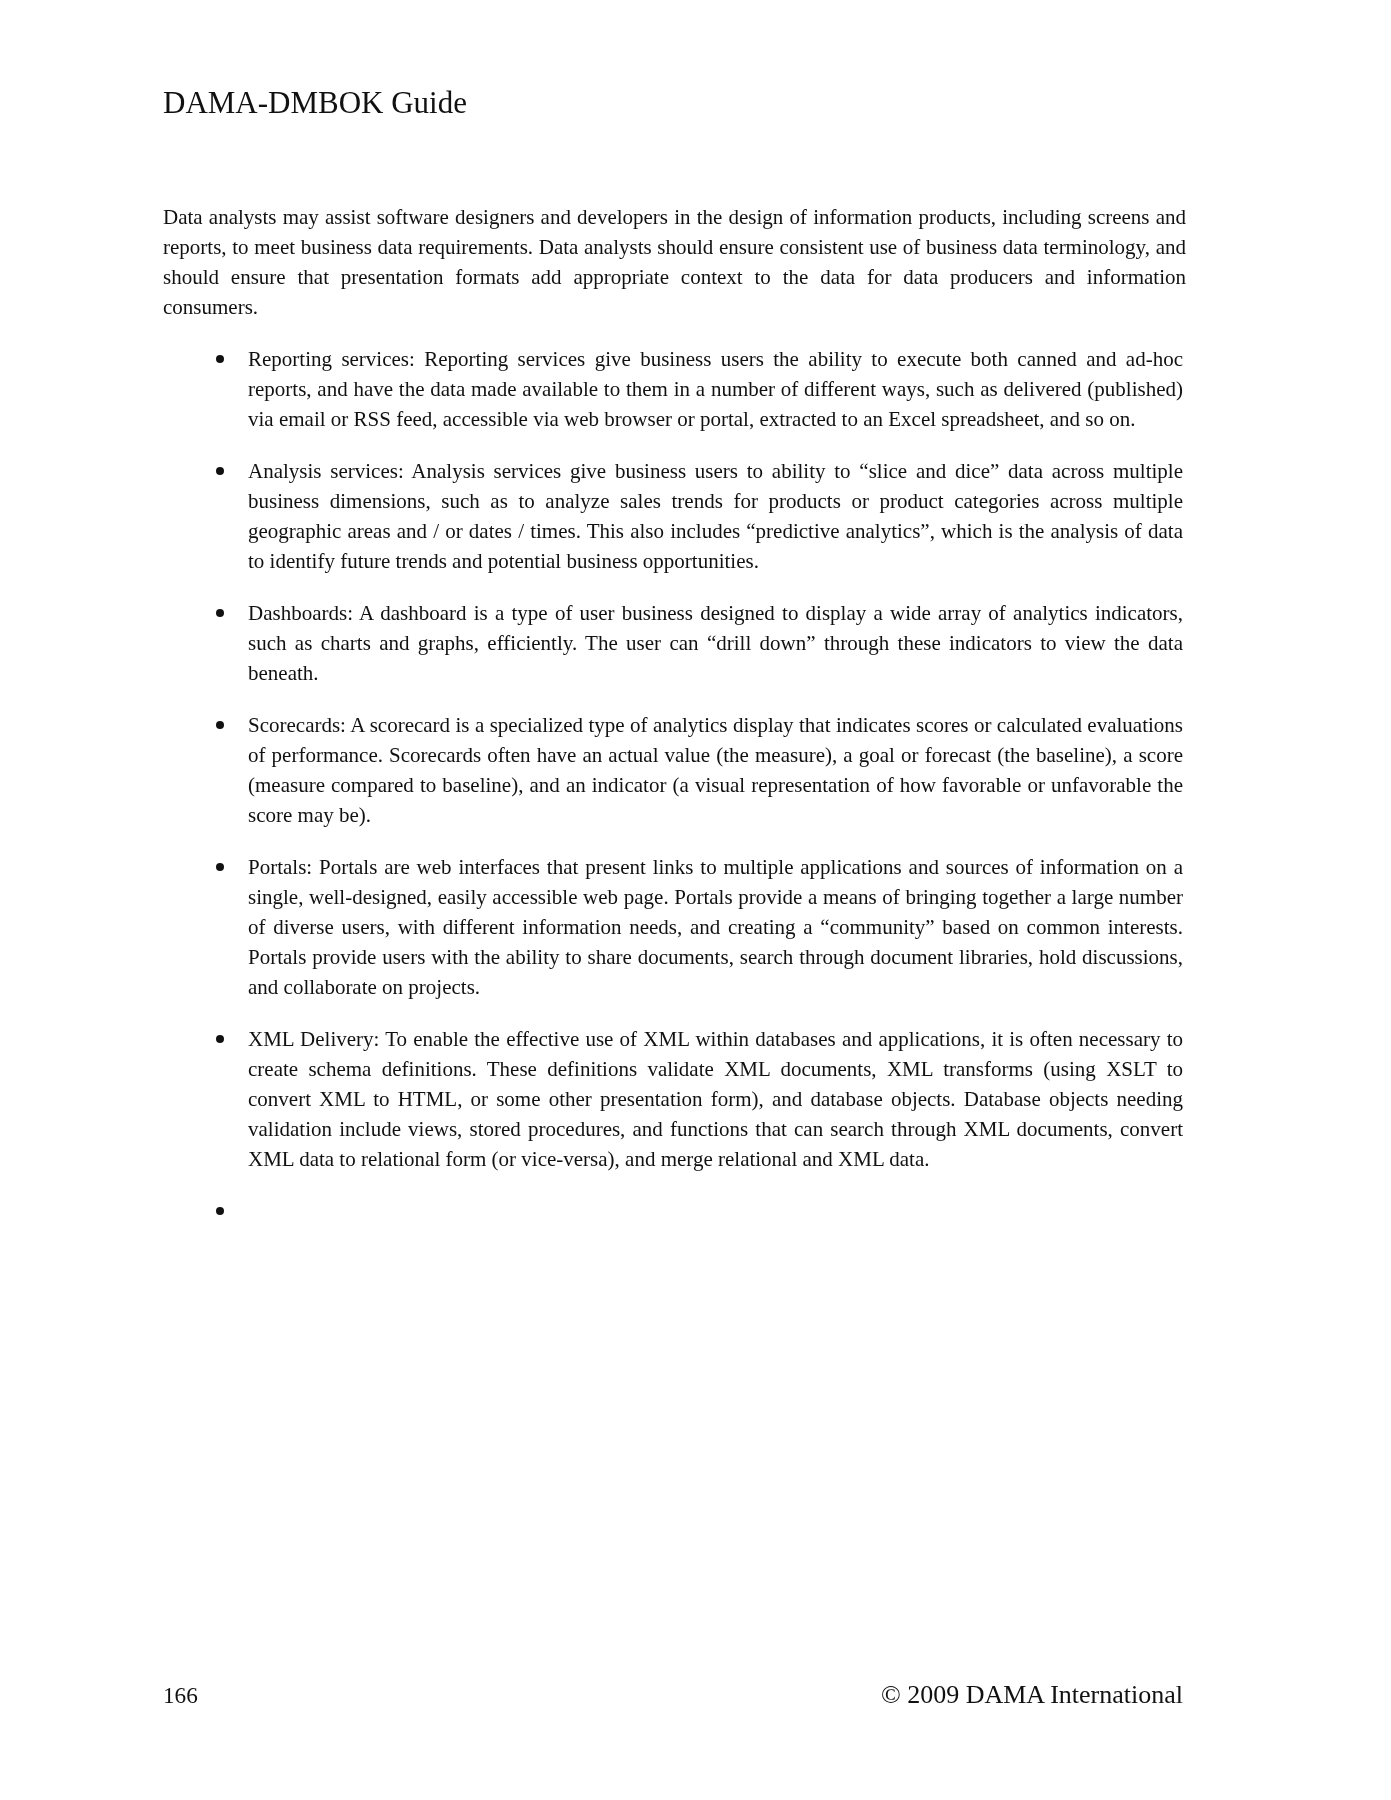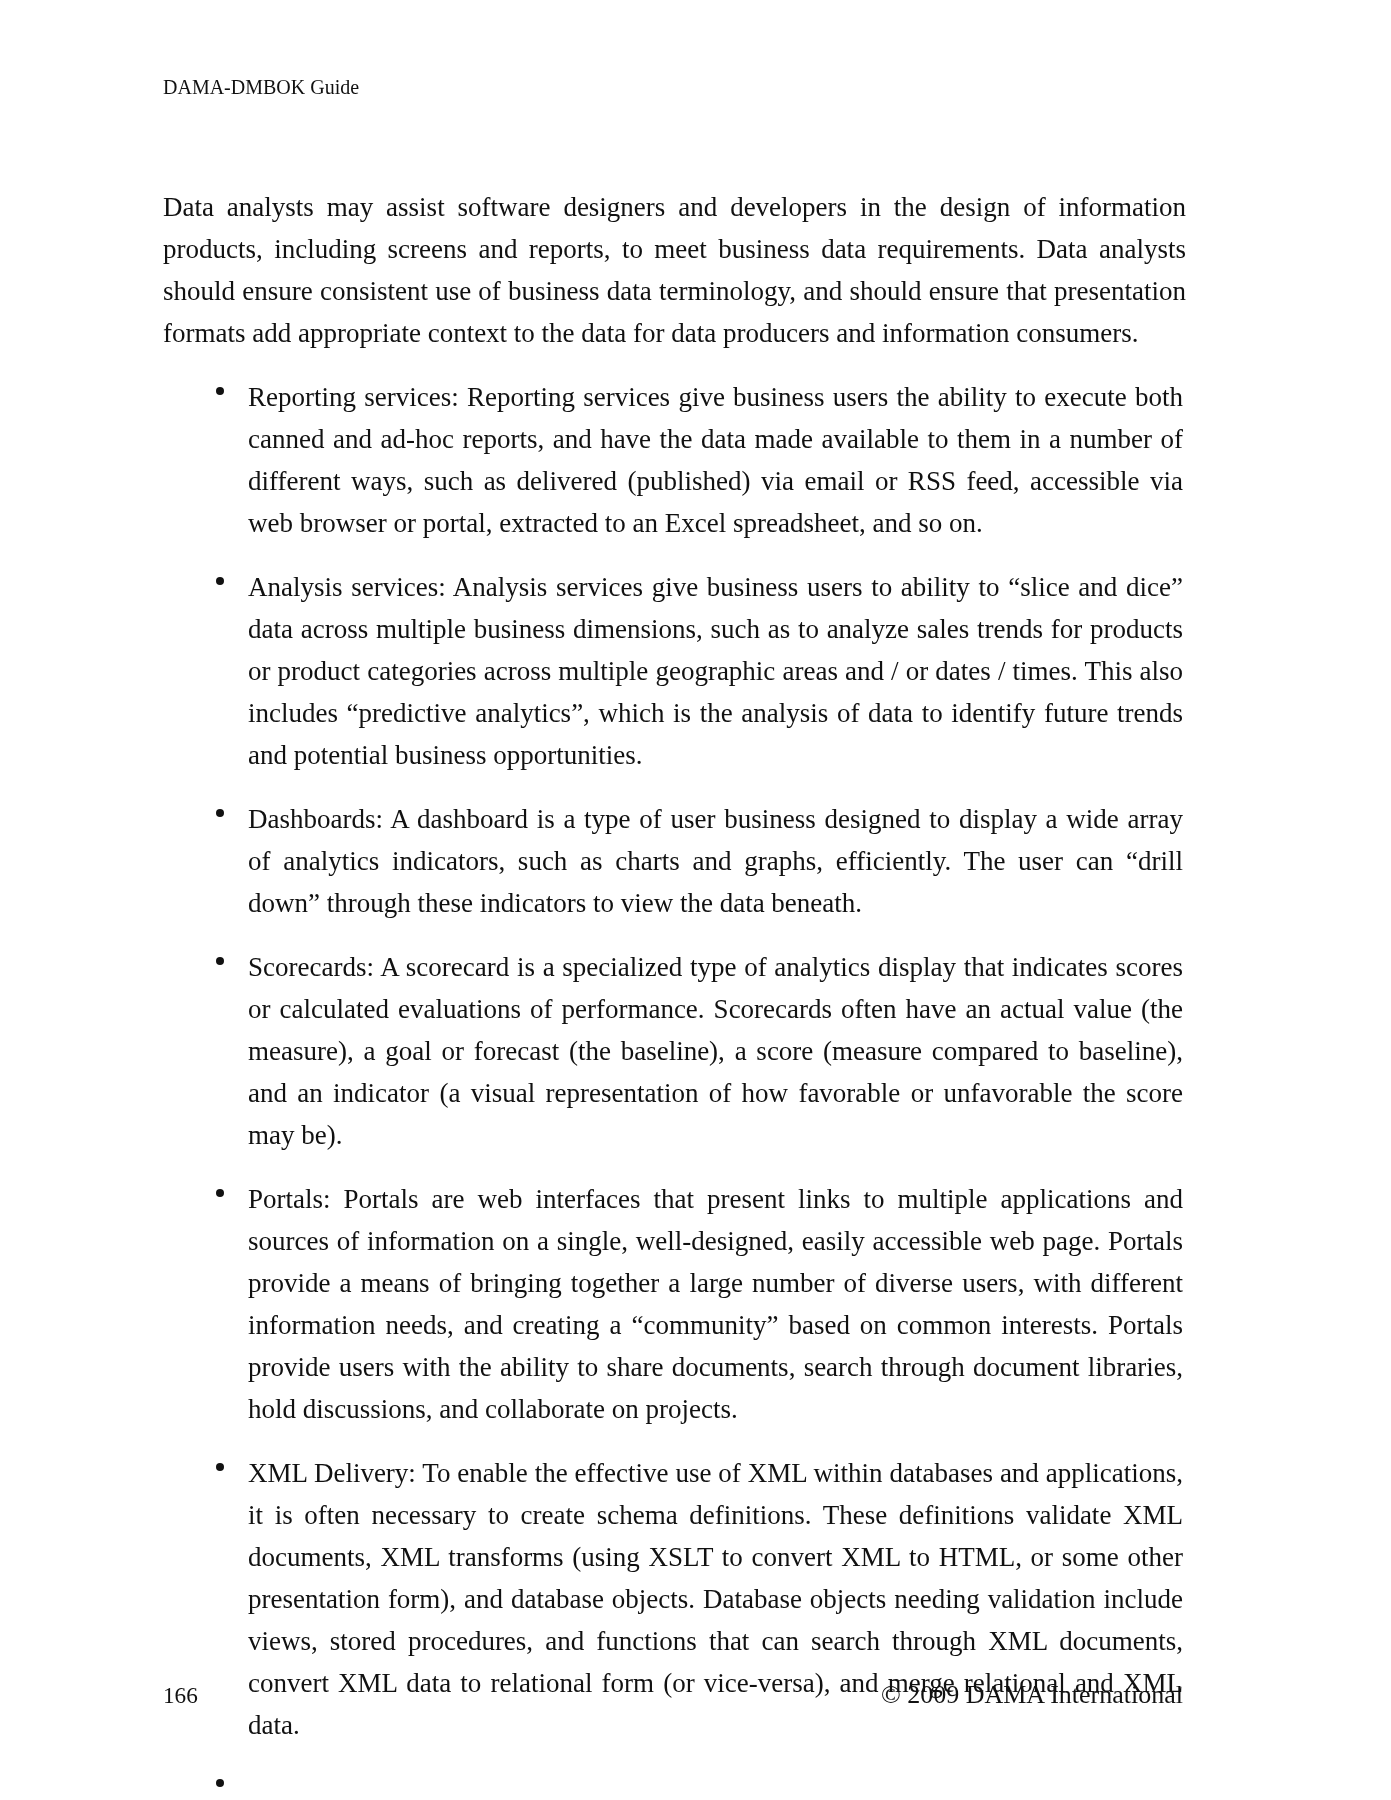--- a/index.html
+++ b/index.html
@@ -2,26 +2,26 @@
 <html><head>
   <meta charset="utf-8">
   <style>
     html, body { margin: 0; padding: 0; background: #ffffff; }
     body {
       width: 1391px; height: 1800px; position: relative; overflow: hidden;
       font-family: "Liberation Serif", "DejaVu Serif", serif;
       color: #111111;
     }
     .running-header {
-      position: absolute; left: 163px; top: 72px;
-      font-size: 20px; line-height: 30px;
+      position: absolute; left: 163px; top: 88px;
+      font-size: 31px; line-height: 30px;
     }
     .body-text {
-      position: absolute; left: 163px; top: 186px; width: 1023px;
-      font-size: 27px; line-height: 42px;
+      position: absolute; left: 163px; top: 202px; width: 1023px;
+      font-size: 21px; line-height: 30px;
     }
     .body-text p {
       margin: 0 0 22px 0; text-align: justify;
     }
     .bullets {
       list-style: none; margin: 3px; padding: 0;
     }
     .bullets li {
       position: relative; padding-left: 82px; margin: 0 0 22px 0;
       text-align: justify;

